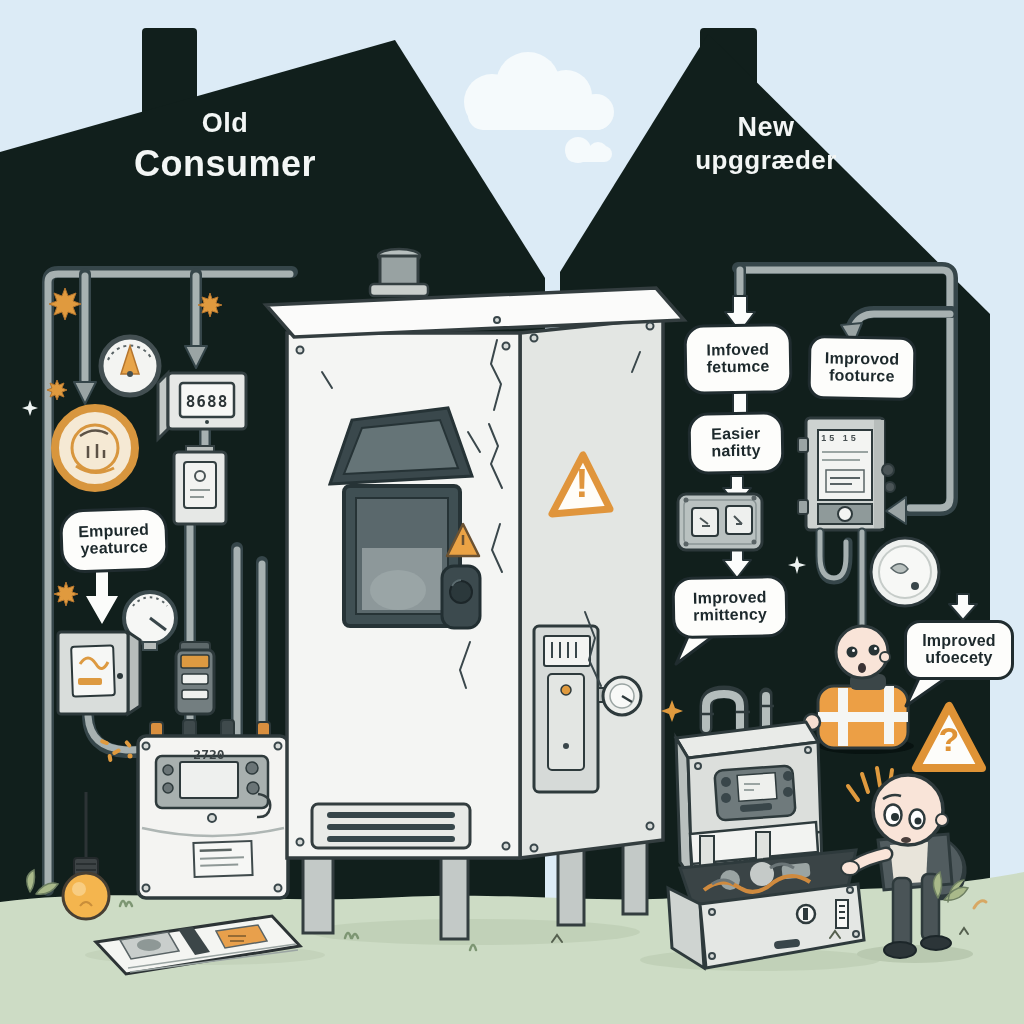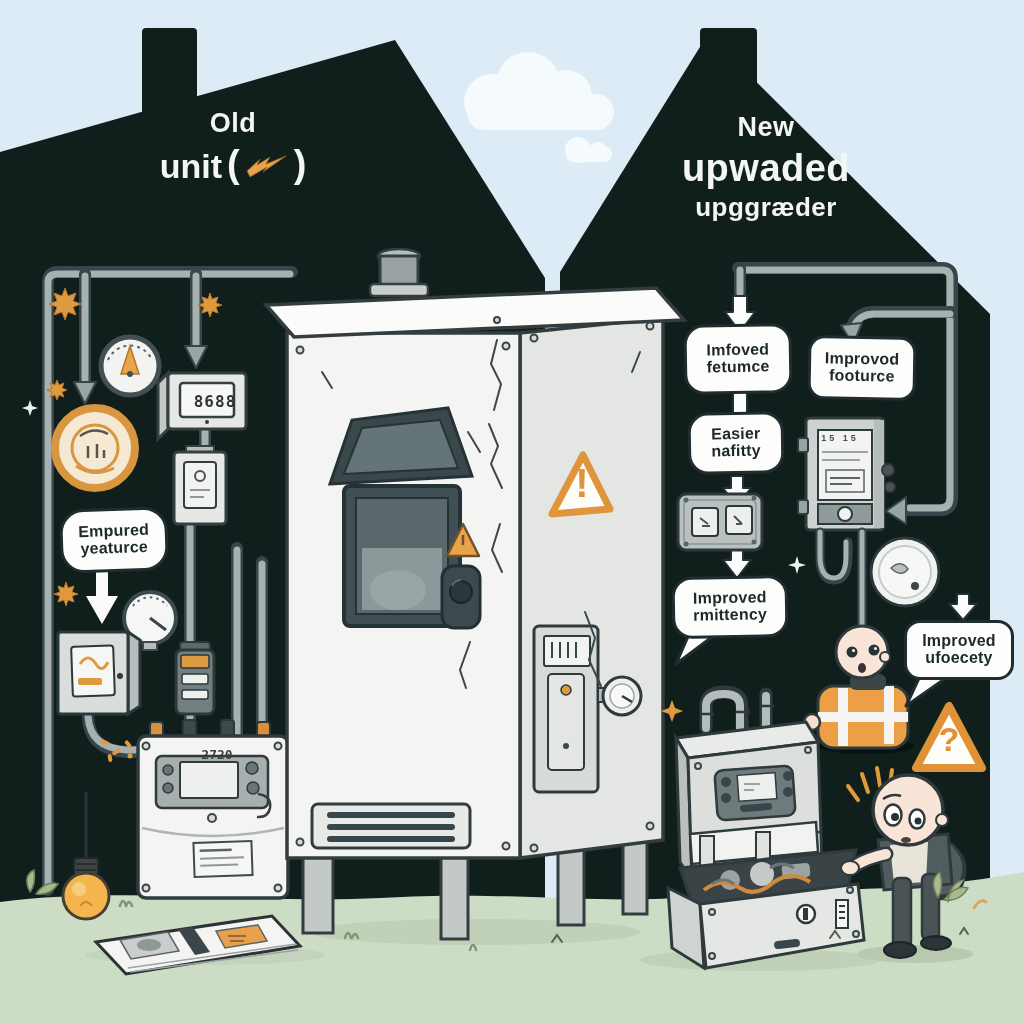--- a/index.html
+++ b/index.html
@@ -21,21 +21,21 @@
   .ovl{position:absolute;display:flex;align-items:center;justify-content:center;text-align:center;}
   .title{position:absolute;display:flex;flex-direction:column;align-items:center;color:#f3f6f5;font-weight:bold;}
   .t-sm{font-size:27px;letter-spacing:.5px}
   .t-lg{font-size:36px;letter-spacing:.5px;margin-top:4px}
   .t-lg2{font-size:34px}
   .t-row{display:flex;align-items:center;gap:5px;margin-top:6px}
   .t-par{font-size:38px;font-weight:bold;transform:translateY(-2px)}
   .bubble{position:absolute;box-sizing:border-box;background:#fdfdfb;border:3px solid #202c2f;
           border-radius:20px;display:flex;flex-direction:column;align-items:center;justify-content:center;
           font-weight:bold;font-size:16px;line-height:1.05;color:#1d292c;letter-spacing:.2px;text-align:center;}
-  .lcd{font-family:"DejaVu Sans Mono",monospace;font-weight:bold;color:#2c3537;padding-left:8px;}
+  .lcd{font-family:"DejaVu Sans Mono",monospace;font-weight:bold;color:#2c3537;}
   .mark{font-weight:bold;}
 </style>
 </head>
 <body>
 
 <div class="stage">
 
 <svg id="scene" width="1024" height="1024" viewBox="0 0 1024 1024">
 
   <g fill="#f5fafc">
@@ -447,35 +447,27 @@
     <path d="M938,898 q-10,-18 2,-26 q4,16 -2,26 M944,900 q12,-16 24,-12 q-8,14 -24,12 M948,902 q2,-20 16,-22" fill="#a9b98a" stroke="#6d7f62" stroke-width="1.5"></path>
     <path d="M974,908 q6,-10 12,-6" stroke="#d7a864" stroke-width="3"></path>
     <path d="M120,906 q3,-10 6,0 M126,906 q3,-8 6,0" stroke="#7d9673" stroke-width="2.5"></path>
     <path d="M345,938 q3,-10 6,0 M352,938 q3,-8 6,0" stroke="#7d9673" stroke-width="2.5"></path>
     <path d="M470,950 q3,-10 6,0" stroke="#7d9673" stroke-width="2.5"></path>
     <path d="M552,942 l5,-7 5,7 M830,938 l5,-7 5,7" stroke="#55604f" stroke-width="2"></path>
     <path d="M960,934 l4,-6 4,6" stroke="#55604f" stroke-width="2"></path>
   </g>
 </svg>
 
-<div class="title" id="title-left" style="left:108px;top:108px;width:250px">
+<div class="title" id="title-left" style="left:100px;top:108px;width:250px">
   <span class="t-sm">Old</span>
-  <span class="t-row">
-    <span class="t-lg2">unit</span>
-    <span class="t-par">(</span>
-    <svg width="44" height="26" viewBox="0 0 44 26">
-      <polygon points="2,17 15,5 12,11 25,3 21,10 41,2 18,18 22,13 5,23" fill="#e8a34a" stroke="#8a6020" stroke-width="0.8"></polygon>
-    </svg>
-    <span class="t-par">)</span>
-  </span>
+  <span class="t-lg">Consumer</span>
 </div>
 
 <div class="title" id="title-right" style="left:641px;top:112px;width:250px">
   <span class="t-sm">New</span>
-  <span class="t-lg" style="font-size:38px">upwaded</span>
   <span class="t-lg" style="font-size:26px;margin-top:2px">upggræder</span>
 </div>
 
 <div class="bubble" style="left:60px;top:508px;width:108px;height:64px;transform:rotate(-2deg);border-radius:24px">
   <span>Empured</span>
   <span>yeaturce</span>
 </div>
 
 <div class="bubble" style="left:684px;top:324px;width:108px;height:70px;transform:rotate(-1deg)">
   <span>Imfoved</span>

